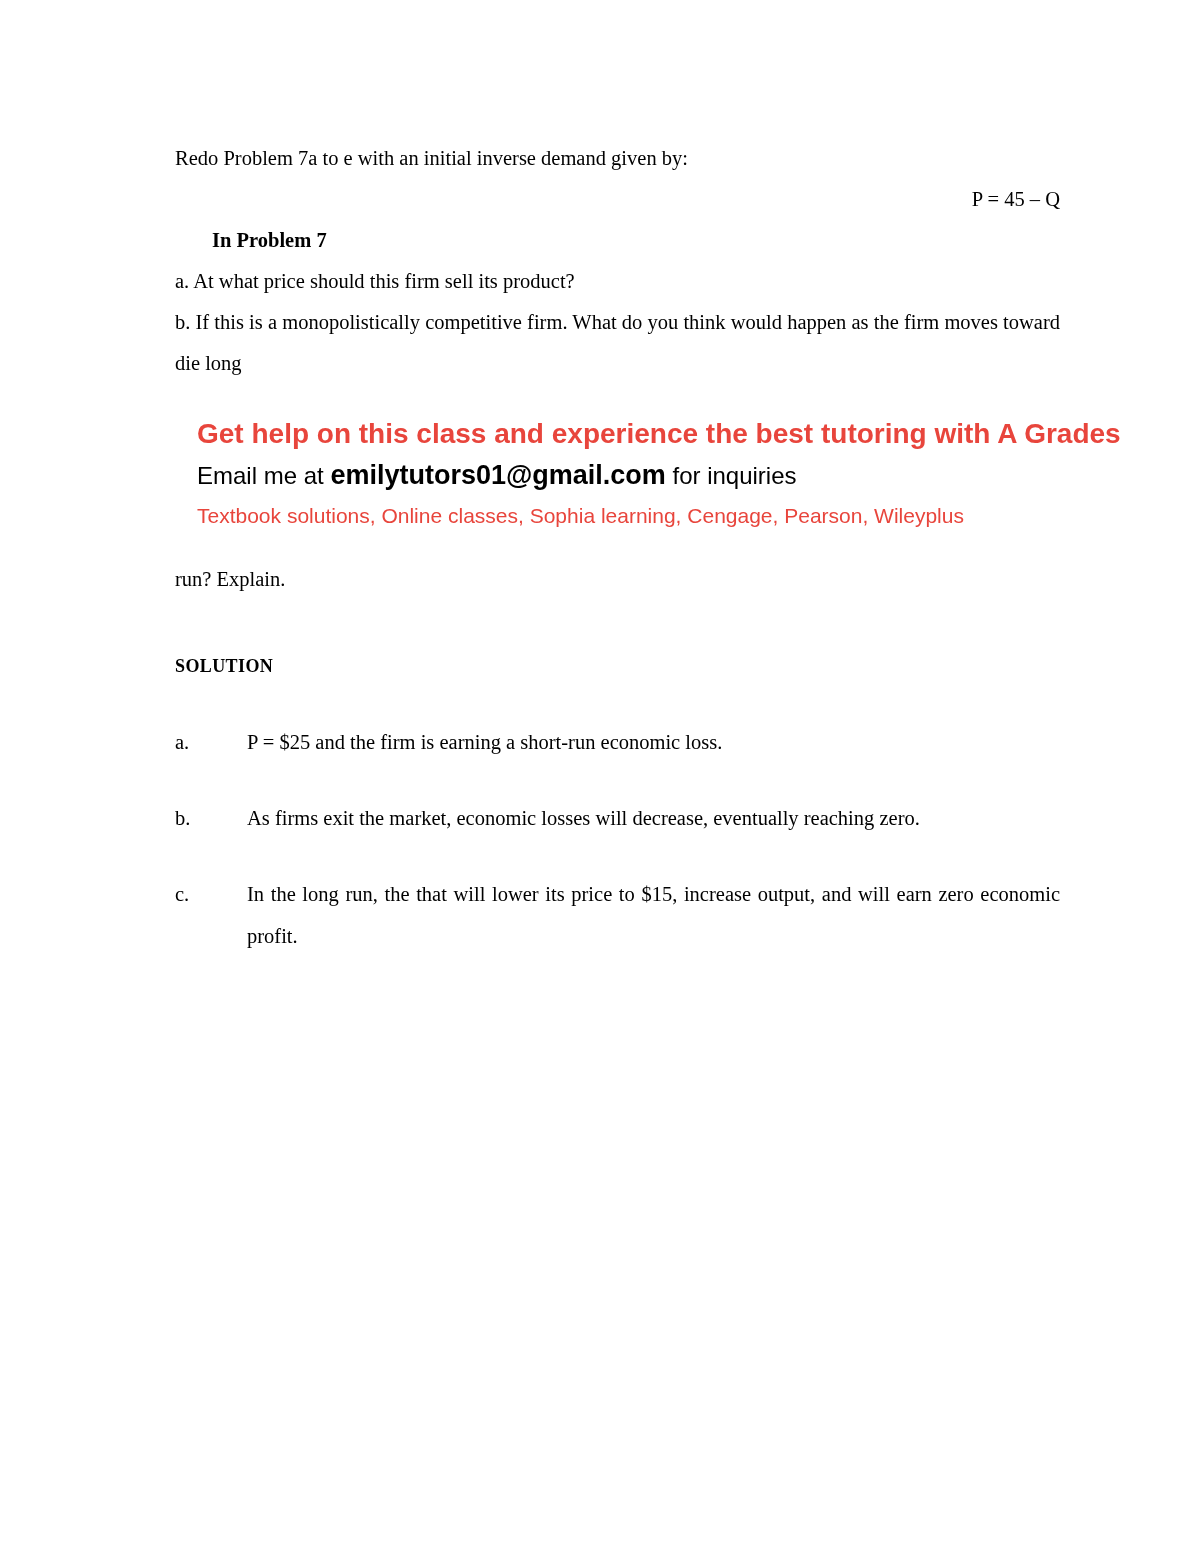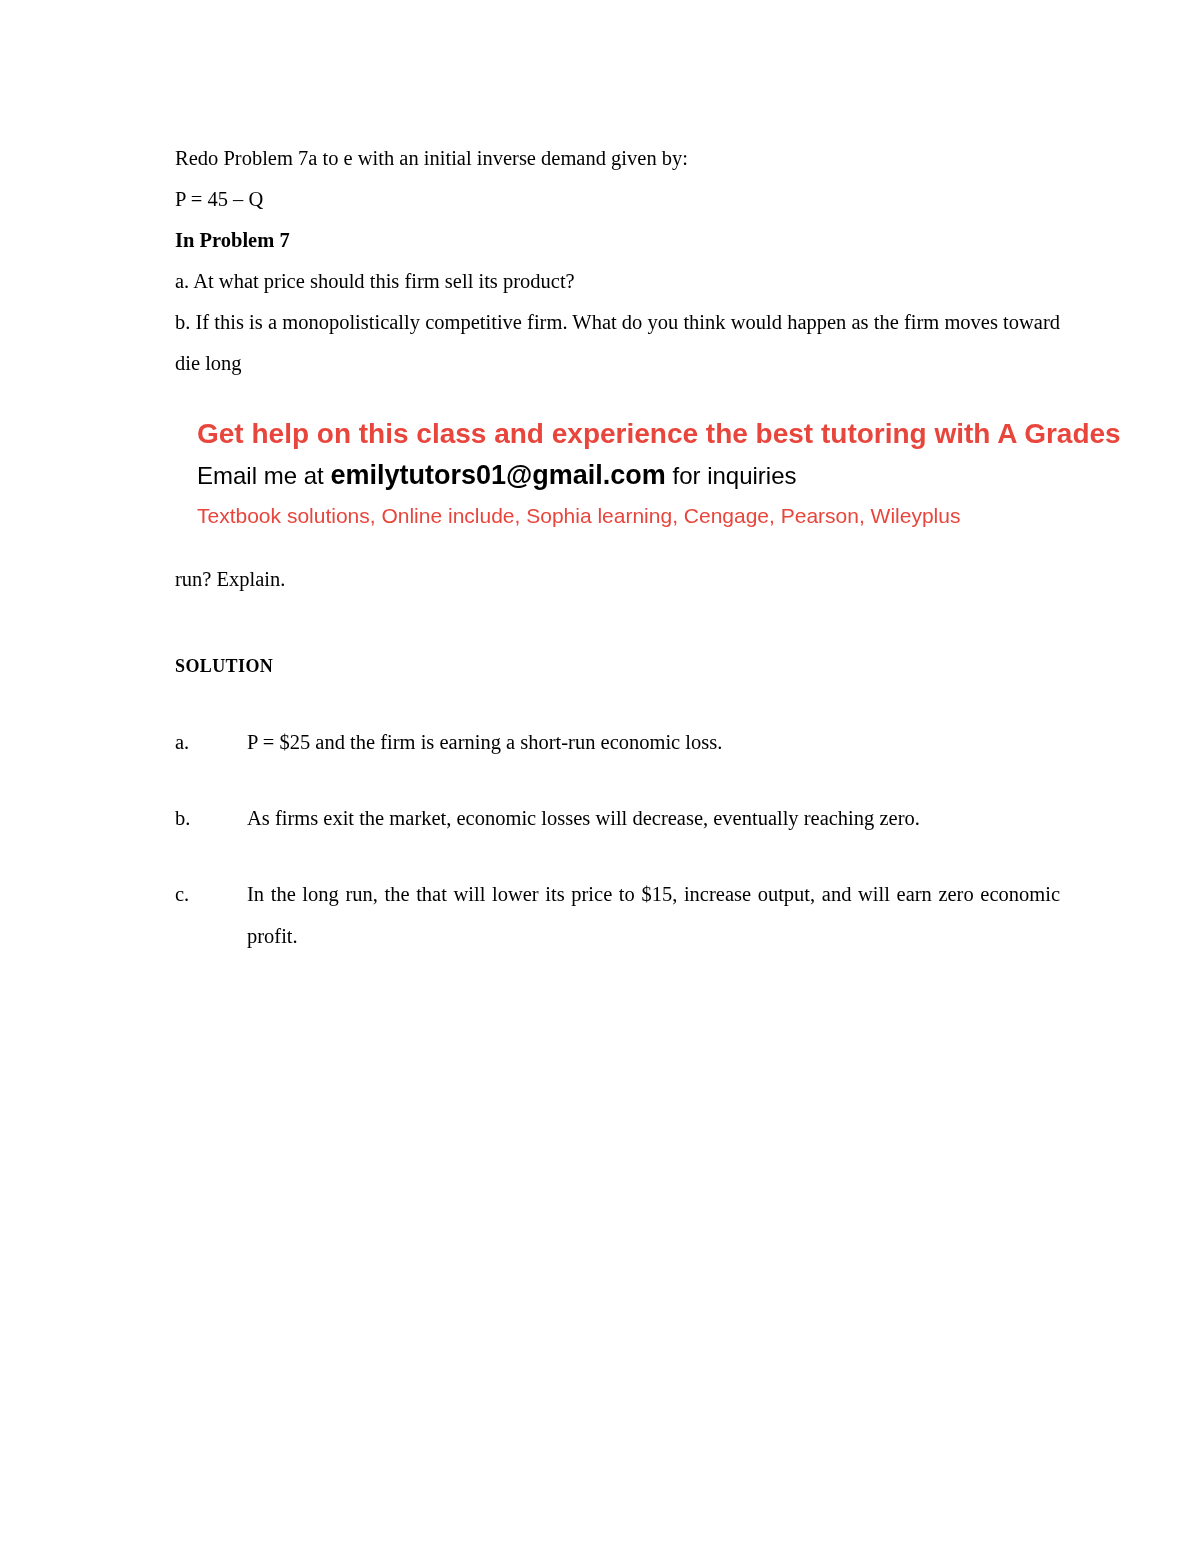--- a/index.html
+++ b/index.html
@@ -38,26 +38,27 @@
     font-size: 20.5px;
     line-height: 41px;
     text-align: justify;
     text-justify: inter-word;
     color: #000;
   }
   .body-line.nojust {
     text-align: left;
   }
   .centered {
-    text-align: left;
+    text-align: right;
     font-size: 20.5px;
     line-height: 41px;
   }
   .bold {
     font-weight: bold;
+    margin-left: 37px;
   }
   .spacer-lg { height: 46px; }
 
   
   .ad-block {
     margin-top: 24px;
     margin-bottom: 18px;
     padding-left: 22px;
     font-family: "Liberation Sans", sans-serif;
   }
@@ -119,21 +120,21 @@
 
     <p class="body-line nojust bold">In Problem 7</p>
 
     <p class="body-line nojust">a. At what price should this firm sell its product?</p>
 
     <p class="body-line">b. If this is a monopolistically competitive firm. What do you think would happen as the firm moves toward die long</p>
 
     <div class="ad-block">
       <p class="ad-line1">Get help on this class and experience the best tutoring with A Grades</p>
       <p class="ad-line2"><span>Email me at </span><span class="email">emilytutors01@gmail.com</span><span> for inquiries</span></p>
-      <p class="ad-line3">Textbook solutions, Online include, Sophia learning, Cengage, Pearson, Wileyplus</p>
+      <p class="ad-line3">Textbook solutions, Online classes, Sophia learning, Cengage, Pearson, Wileyplus</p>
     </div>
 
     <p class="body-line nojust">run? Explain.</p>
 
 
 
 
     <div class="spacer-lg"></div>
 
     <p class="sol-heading">SOLUTION</p>

